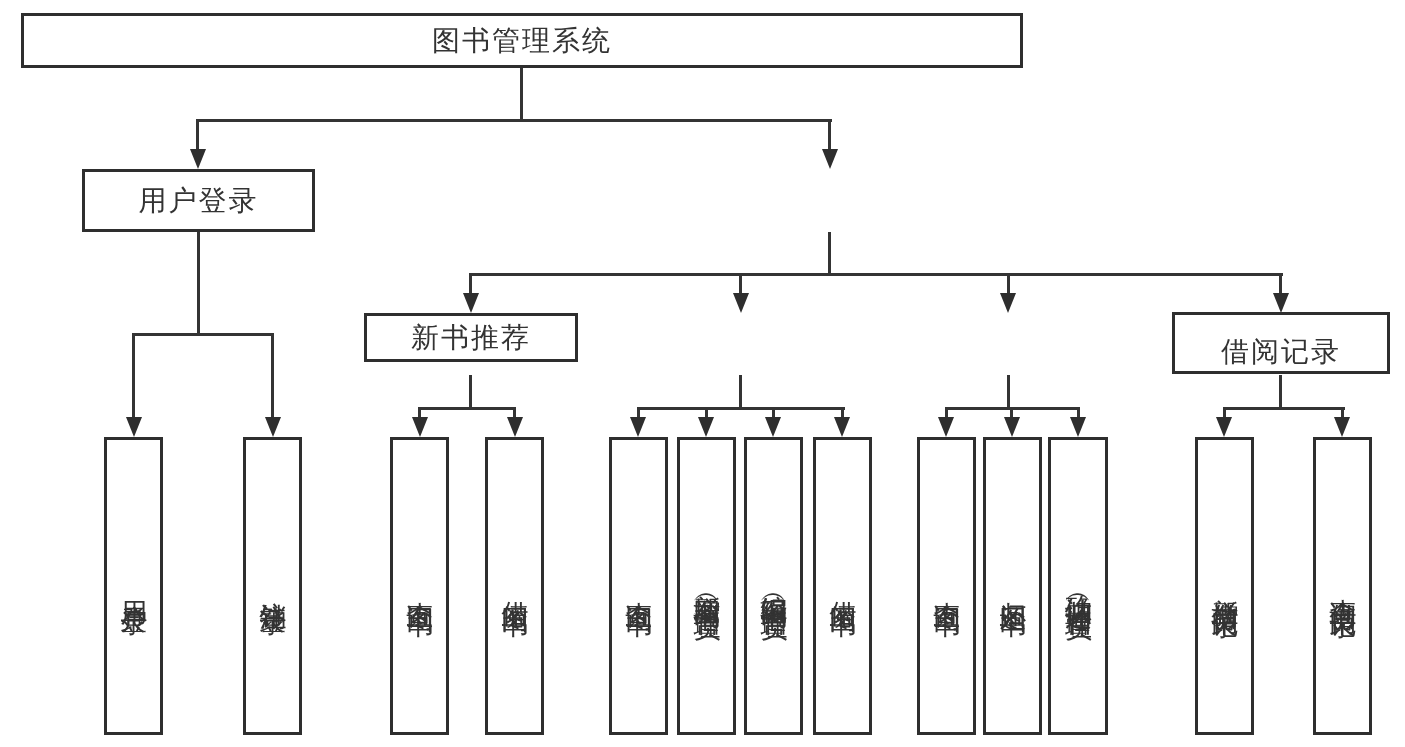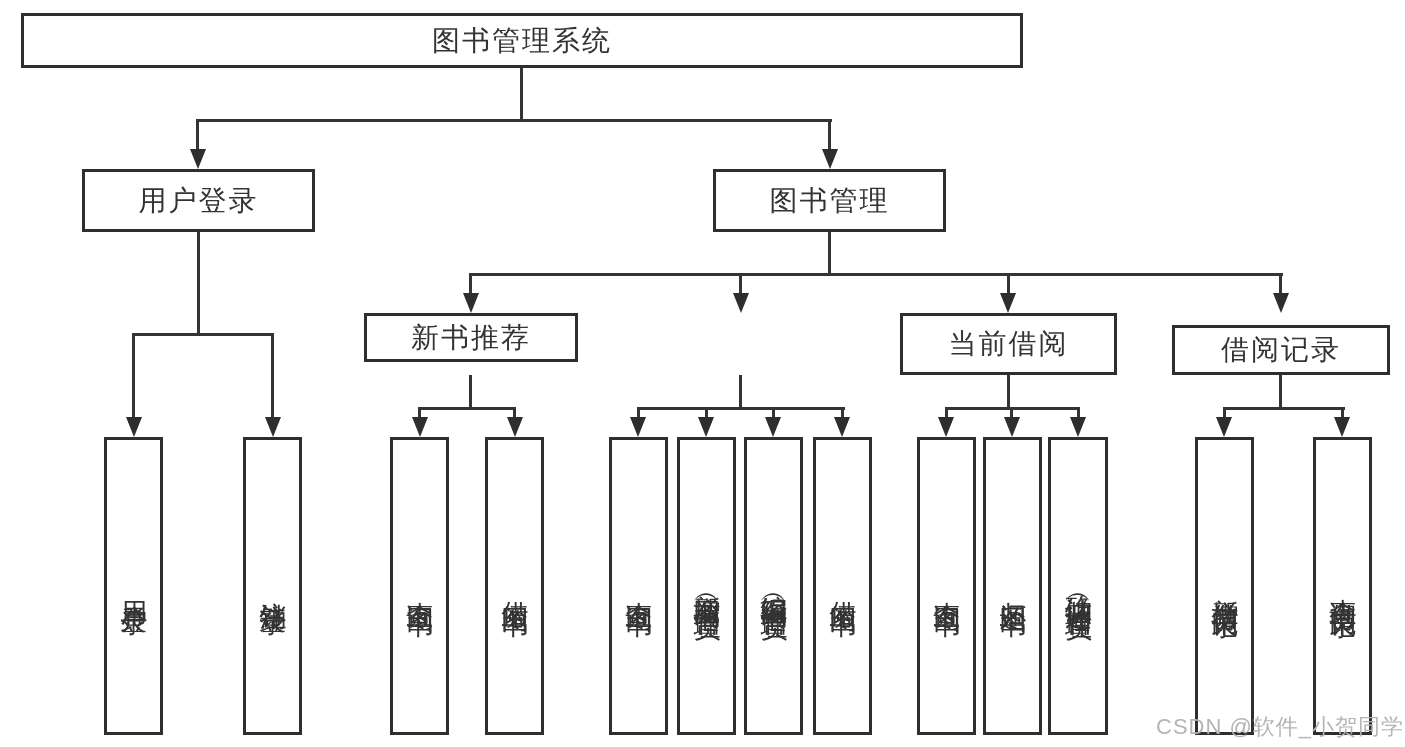--- a/index.html
+++ b/index.html
@@ -41,23 +41,20 @@
     <div class="line" style="left:196px;top:119px;width:636px;height:3px;"></div>
     <div class="line" style="left:196px;top:119px;width:3px;height:34px;"></div>
     <div class="arrow" style="left:190px;top:149px;"></div>
     <div class="line" style="left:828px;top:119px;width:3px;height:34px;"></div>
     <div class="arrow" style="left:822px;top:149px;"></div>
   </div>
 
   <div class="node" style="left:82px;top:169px;width:233px;height:63px;">
     <span class="hlabel">用户登录</span>
   </div>
-  <div class="node" style="left:713px;top:169px;width:233px;height:63px;">
-    <span class="hlabel">图书管理</span>
-  </div>
 
   <div>
     <div class="line" style="left:197px;top:232px;width:3px;height:104px;"></div>
     <div class="line" style="left:132px;top:333px;width:142px;height:3px;"></div>
     <div class="line" style="left:132px;top:333px;width:3px;height:88px;"></div>
     <div class="arrow" style="left:126px;top:417px;"></div>
     <div class="line" style="left:271px;top:333px;width:3px;height:88px;"></div>
     <div class="arrow" style="left:265px;top:417px;"></div>
   </div>
 
@@ -70,24 +67,21 @@
     <div class="arrow" style="left:733px;top:293px;"></div>
     <div class="line" style="left:1007px;top:273px;width:3px;height:24px;"></div>
     <div class="arrow" style="left:1000px;top:293px;"></div>
     <div class="line" style="left:1279px;top:273px;width:3px;height:24px;"></div>
     <div class="arrow" style="left:1273px;top:293px;"></div>
   </div>
 
   <div class="node" style="left:364px;top:313px;width:214px;height:49px;">
     <span class="hlabel">新书推荐</span>
   </div>
-  <div class="node" style="left:900px;top:313px;width:217px;height:62px;">
-    <span class="hlabel">当前借阅</span>
-  </div>
-  <div class="node" style="left:1172px;top:325px;width:218px;height:50px;">
+  <div class="node" style="left:1172px;top:312px;width:218px;height:62px;align-items:flex-end;">
     <span class="hlabel">借阅记录</span>
   </div>
 
   <div>
     <div class="line" style="left:469px;top:375px;width:3px;height:35px;"></div>
     <div class="line" style="left:418px;top:407px;width:98px;height:3px;"></div>
     <div class="line" style="left:418px;top:407px;width:3px;height:14px;"></div>
     <div class="arrow" style="left:412px;top:417px;"></div>
     <div class="line" style="left:513px;top:407px;width:3px;height:14px;"></div>
     <div class="arrow" style="left:507px;top:417px;"></div>
@@ -163,15 +157,14 @@
     <span class="vlabel">确认归还（管理员）</span>
   </div>
 
   <div class="node" style="left:1195px;top:437px;width:59px;height:298px;">
     <span class="vlabel">新增借阅记录</span>
   </div>
   <div class="node" style="left:1313px;top:437px;width:59px;height:298px;">
     <span class="vlabel">查询借阅记录</span>
   </div>
 
-  <div class="watermark">CSDN @软件_小贺同学</div>
 
 </div>
 
 </body></html>

